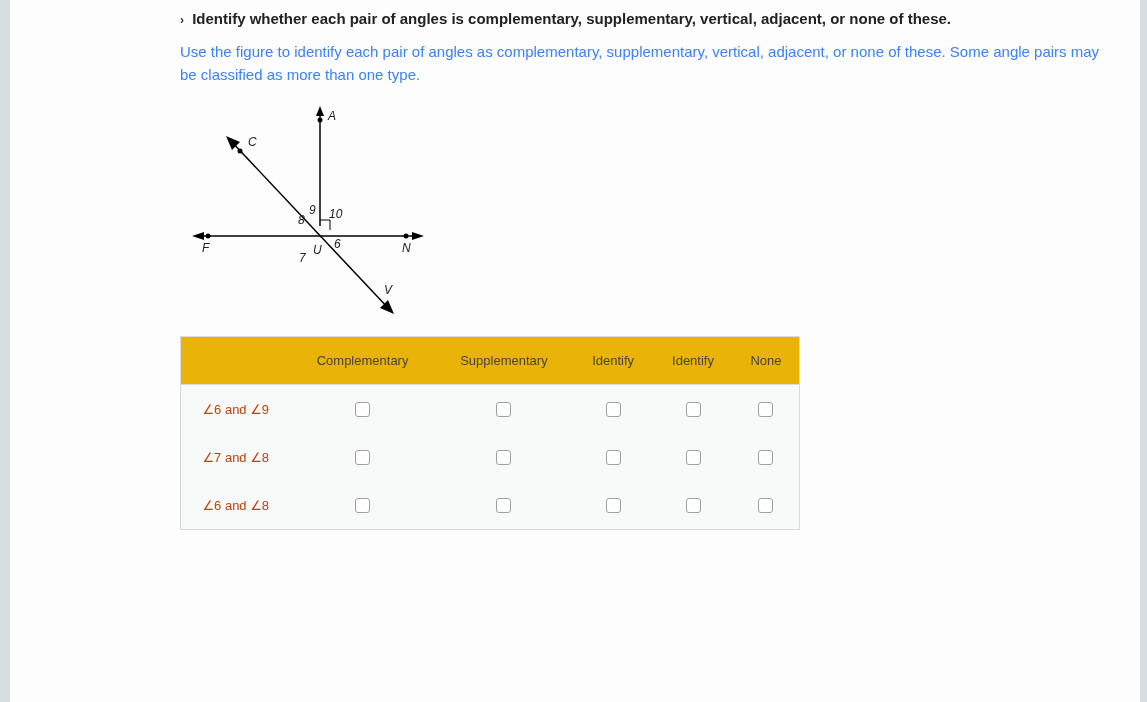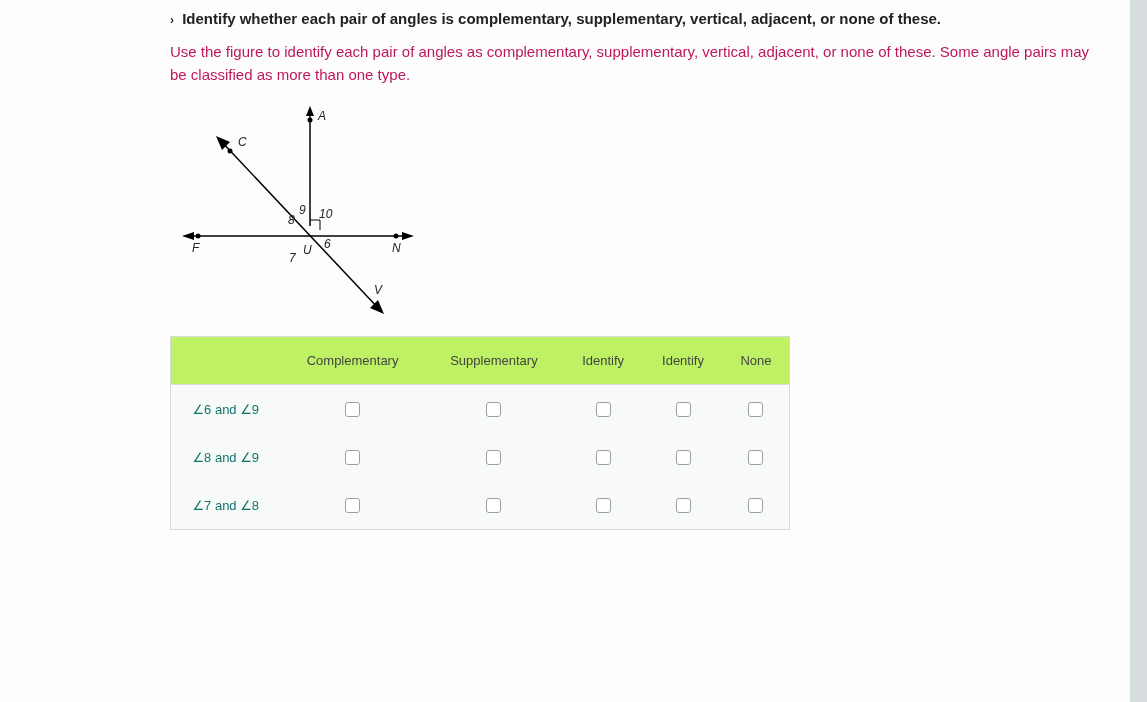--- a/index.html
+++ b/index.html
@@ -8,41 +8,41 @@
     padding: 0;
     font-family: Arial, Helvetica, sans-serif;
     background: #d8dde0;
     width: 1147px;
     height: 702px;
     overflow: hidden;
     position: relative;
   }
   .page {
     position: absolute;
-    left: 0;
+    left: 10px;
     top: 0;
     width: 1130px;
     height: 702px;
     background: #fdfdfd;
     padding: 10px 14px 10px 170px;
   }
   .heading {
     font-weight: bold;
     color: #222;
     font-size: 15px;
     margin-bottom: 14px;
   }
   .heading .chev {
     font-size: 12px;
     margin-right: 4px;
     color: #333;
   }
   .instructions {
     font-size: 15px;
-    color: #be185d;
+    color: #3b82f6;
     line-height: 1.5;
     margin-bottom: 10px;
     max-width: 920px;
   }
   .figure {
     width: 260px;
     height: 230px;
     position: relative;
     margin: 6px 0 10px 0;
   }
@@ -58,26 +58,26 @@
     font-size: 13px;
   }
   table.answer th, table.answer td {
     padding: 16px 10px;
     text-align: center;
     font-weight: normal;
     color: #444;
   }
   table.answer th {
     border-bottom: 1px solid #d9dbdc;
-    background: #bef264;
+    background: #eab308;
   }
   table.answer td.rowlabel {
     text-align: center;
     width: 110px;
-    color: #0f766e;
+    color: #c2410c;
   }
   .checkbox {
     display: inline-block;
     width: 15px;
     height: 15px;
     border: 1px solid #9aa0a4;
     border-radius: 3px;
     background: #fff;
     vertical-align: middle;
   }
@@ -148,29 +148,29 @@
     <tbody>
       <tr>
         <td class="rowlabel">∠6 and ∠9</td>
         <td><span class="checkbox"></span></td>
         <td><span class="checkbox"></span></td>
         <td><span class="checkbox"></span></td>
         <td><span class="checkbox"></span></td>
         <td><span class="checkbox"></span></td>
       </tr>
       <tr>
-        <td class="rowlabel">∠8 and ∠9</td>
+        <td class="rowlabel">∠7 and ∠8</td>
         <td><span class="checkbox"></span></td>
         <td><span class="checkbox"></span></td>
         <td><span class="checkbox"></span></td>
         <td><span class="checkbox"></span></td>
         <td><span class="checkbox"></span></td>
       </tr>
       <tr>
-        <td class="rowlabel">∠7 and ∠8</td>
+        <td class="rowlabel">∠6 and ∠8</td>
         <td><span class="checkbox"></span></td>
         <td><span class="checkbox"></span></td>
         <td><span class="checkbox"></span></td>
         <td><span class="checkbox"></span></td>
         <td><span class="checkbox"></span></td>
       </tr>
     </tbody>
   </table>
 
 </div>

